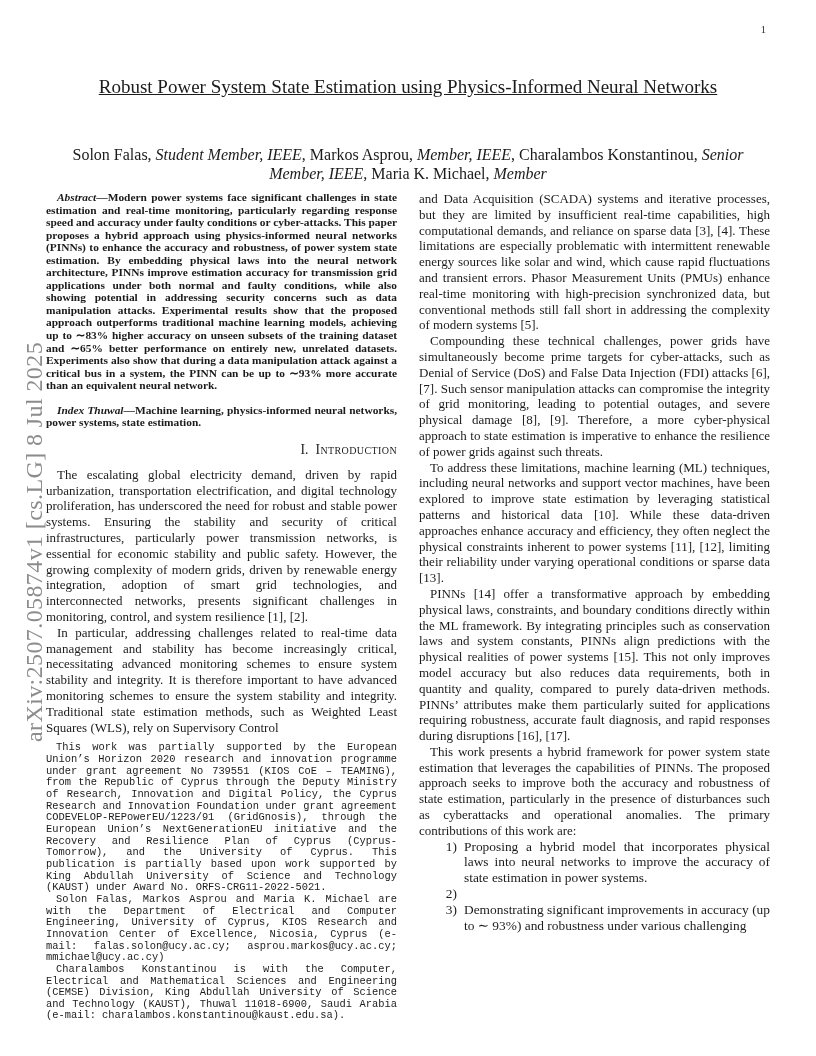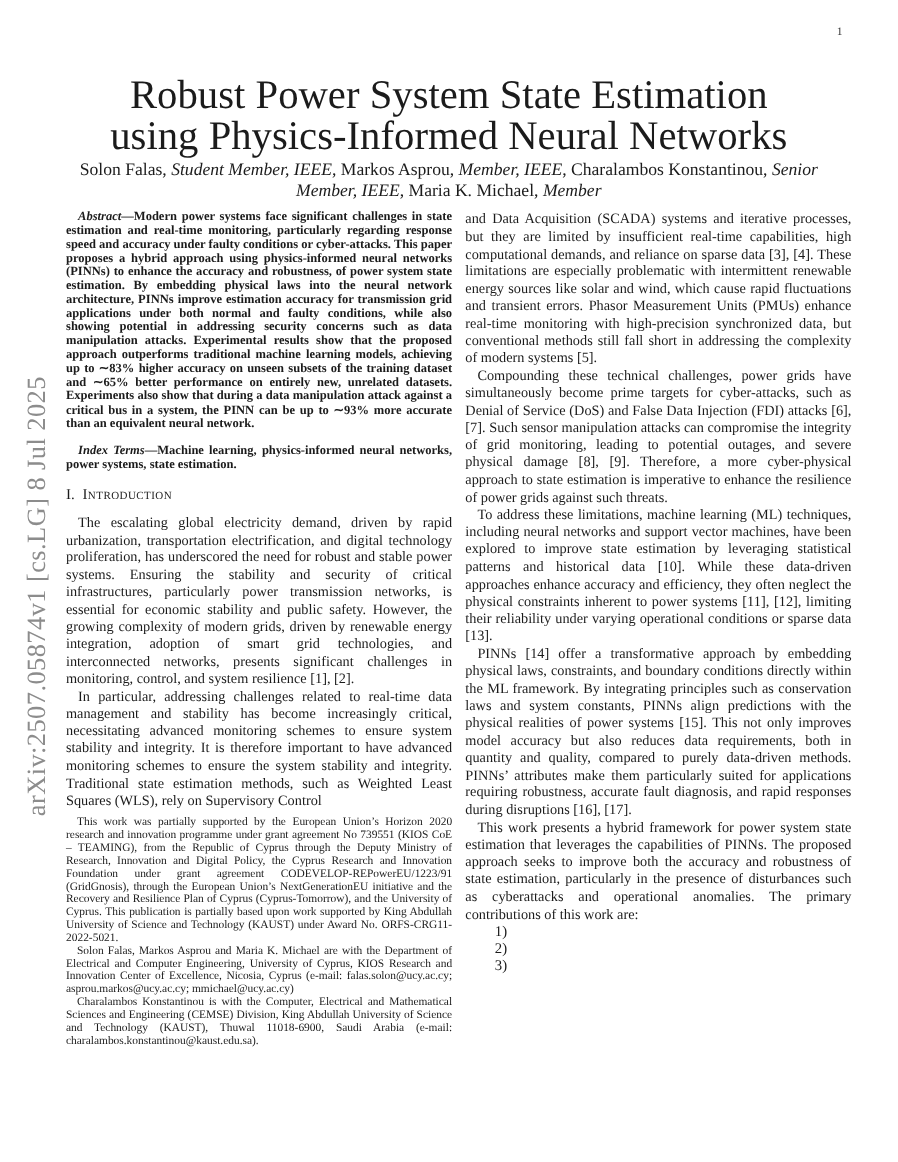--- a/index.html
+++ b/index.html
@@ -33,59 +33,60 @@
     font-size: 24px;
     letter-spacing: 0.4px;
     color: #8c8c8c;
   }
   .paper-title {
     position: absolute;
     top: 68px;
     left: 78px;
     width: 660px;
     text-align: center;
-    font-size: 37px;
+    font-size: 19px;
     line-height: 37px;
     font-weight: 400;
+    text-decoration: underline;
   }
   .author-line {
     position: absolute;
     top: 146px;
     left: 68px;
     width: 680px;
     text-align: center;
     font-size: 16px;
     line-height: 18.5px;
   }
   .it { font-style: italic; }
   .columns {
     position: absolute;
     top: 191px;
-    left: 60px;
+    left: 46px;
     width: 724px;
     display: flex;
-    gap: 12px;
+    gap: 22px;
   }
   .col {
     width: 351px;
     min-width: 351px;
   }
   .abstract-par, .index-par {
     margin: 0;
     font-size: 11.4px;
     line-height: 12.55px;
     font-weight: bold;
     text-align: justify;
     text-indent: 11px;
     hyphens: auto;
     -webkit-hyphens: auto;
   }
   .index-par { margin-top: 12px; }
   .section-heading {
-    text-align: left;
+    text-align: right;
     font-size: 13.6px;
     margin: 13px 0 9px 0;
     font-weight: 400;
   }
   .section-heading .sc {
     font-variant: small-caps;
     letter-spacing: 0.4px;
   }
   .section-heading .num { margin-right: 7px; }
   .body-par {
@@ -109,21 +110,21 @@
     text-align: right;
     padding-right: 7px;
     box-sizing: content-box;
   }
   .contrib .txt {
     flex: 1;
     text-align: justify;
     hyphens: auto;
     -webkit-hyphens: auto;
   }
-  .footnotes { margin-top: 7px; }
+  .footnotes { margin-top: 7px; font-family: Liberation Mono, monospace; }
   .footnote {
     margin: 0;
     font-size: 10.4px;
     line-height: 11.65px;
     text-align: justify;
     text-indent: 10px;
     hyphens: auto;
     -webkit-hyphens: auto;
   }
 </style>
@@ -141,21 +142,21 @@
   <div class="author-line">
     <span>Solon Falas, </span><span class="it">Student Member, IEEE</span><span>, Markos Asprou, </span><span class="it">Member, IEEE</span><span>, Charalambos Konstantinou, </span><span class="it">Senior Member, IEEE</span><span>, Maria K. Michael, </span><span class="it">Member</span>
   </div>
 
   <div class="columns">
 
     <div class="col">
 
       <p class="abstract-par"><span class="it">Abstract</span><span>—Modern power systems face significant challenges in state estimation and real-time monitoring, particularly regarding response speed and accuracy under faulty conditions or cyber-attacks. This paper proposes a hybrid approach using physics-informed neural networks (PINNs) to enhance the accuracy and robustness, of power system state estimation. By embedding physical laws into the neural network architecture, PINNs improve estimation accuracy for transmission grid applications under both normal and faulty conditions, while also showing potential in addressing security concerns such as data manipulation attacks. Experimental results show that the proposed approach outperforms traditional machine learning models, achieving up to ∼83% higher accuracy on unseen subsets of the training dataset and ∼65% better performance on entirely new, unrelated datasets. Experiments also show that during a data manipulation attack against a critical bus in a system, the PINN can be up to ∼93% more accurate than an equivalent neural network.</span></p>
 
-      <p class="index-par"><span class="it">Index Terms</span><span>—Machine learning, physics-informed neural networks, power systems, state estimation.</span></p>
+      <p class="index-par"><span class="it">Index Thuwal</span><span>—Machine learning, physics-informed neural networks, power systems, state estimation.</span></p>
 
       <div class="section-heading">
         <span class="num">I.</span><span class="sc">Introduction</span>
       </div>
 
       <p class="body-par">The escalating global electricity demand, driven by rapid urbanization, transportation electrification, and digital technology proliferation, has underscored the need for robust and stable power systems. Ensuring the stability and security of critical infrastructures, particularly power transmission networks, is essential for economic stability and public safety. However, the growing complexity of modern grids, driven by renewable energy integration, adoption of smart grid technologies, and interconnected networks, presents significant challenges in monitoring, control, and system resilience [1], [2].</p>
       <p class="body-par">In particular, addressing challenges related to real-time data management and stability has become increasingly critical, necessitating advanced monitoring schemes to ensure system stability and integrity. It is therefore important to have advanced monitoring schemes to ensure the system stability and integrity. Traditional state estimation methods, such as Weighted Least Squares (WLS), rely on Supervisory Control</p>
 
       <div class="footnotes">
         <p class="footnote">This work was partially supported by the European Union’s Horizon 2020 research and innovation programme under grant agreement No 739551 (KIOS CoE – TEAMING), from the Republic of Cyprus through the Deputy Ministry of Research, Innovation and Digital Policy, the Cyprus Research and Innovation Foundation under grant agreement CODEVELOP-REPowerEU/1223/91 (GridGnosis), through the European Union’s NextGenerationEU initiative and the Recovery and Resilience Plan of Cyprus (Cyprus-Tomorrow), and the University of Cyprus. This publication is partially based upon work supported by King Abdullah University of Science and Technology (KAUST) under Award No. ORFS-CRG11-2022-5021.</p>
@@ -169,26 +170,28 @@
 
       <p class="body-par" style="text-indent:0;">and Data Acquisition (SCADA) systems and iterative processes, but they are limited by insufficient real-time capabilities, high computational demands, and reliance on sparse data [3], [4]. These limitations are especially problematic with intermittent renewable energy sources like solar and wind, which cause rapid fluctuations and transient errors. Phasor Measurement Units (PMUs) enhance real-time monitoring with high-precision synchronized data, but conventional methods still fall short in addressing the complexity of modern systems [5].</p>
       <p class="body-par">Compounding these technical challenges, power grids have simultaneously become prime targets for cyber-attacks, such as Denial of Service (DoS) and False Data Injection (FDI) attacks [6], [7]. Such sensor manipulation attacks can compromise the integrity of grid monitoring, leading to potential outages, and severe physical damage [8], [9]. Therefore, a more cyber-physical approach to state estimation is imperative to enhance the resilience of power grids against such threats.</p>
       <p class="body-par">To address these limitations, machine learning (ML) techniques, including neural networks and support vector machines, have been explored to improve state estimation by leveraging statistical patterns and historical data [10]. While these data-driven approaches enhance accuracy and efficiency, they often neglect the physical constraints inherent to power systems [11], [12], limiting their reliability under varying operational conditions or sparse data [13].</p>
       <p class="body-par">PINNs [14] offer a transformative approach by embedding physical laws, constraints, and boundary conditions directly within the ML framework. By integrating principles such as conservation laws and system constants, PINNs align predictions with the physical realities of power systems [15]. This not only improves model accuracy but also reduces data requirements, both in quantity and quality, compared to purely data-driven methods. PINNs’ attributes make them particularly suited for applications requiring robustness, accurate fault diagnosis, and rapid responses during disruptions [16], [17].</p>
       <p class="body-par">This work presents a hybrid framework for power system state estimation that leverages the capabilities of PINNs. The proposed approach seeks to improve both the accuracy and robustness of state estimation, particularly in the presence of disturbances such as cyberattacks and operational anomalies. The primary contributions of this work are:</p>
 
       <div class="contrib-list">
         <div class="contrib">
           <span class="num">1)</span>
+          <span class="txt">Proposing a hybrid model that incorporates physical laws into neural networks to improve the accuracy of state estimation in power systems.</span>
         </div>
         <div class="contrib">
           <span class="num">2)</span>
         </div>
         <div class="contrib">
           <span class="num">3)</span>
+          <span class="txt">Demonstrating significant improvements in accuracy (up to ∼ 93%) and robustness under various challenging</span>
         </div>
       </div>
 
     </div>
 
   </div>
 
 </div>
 
 </body></html>

